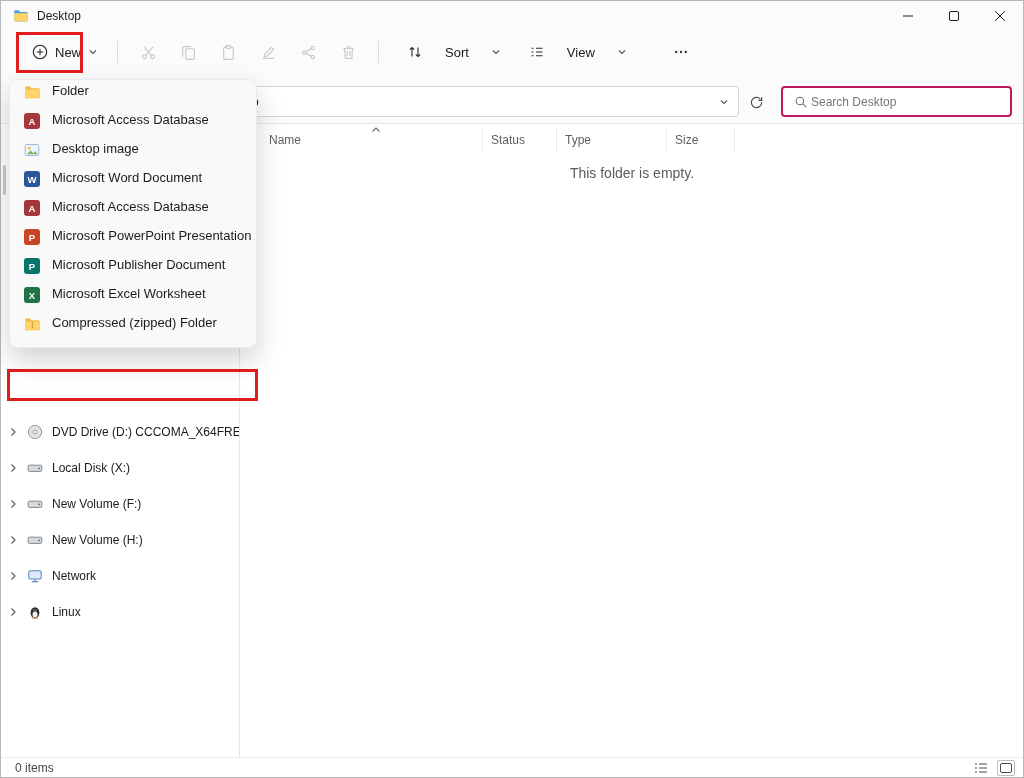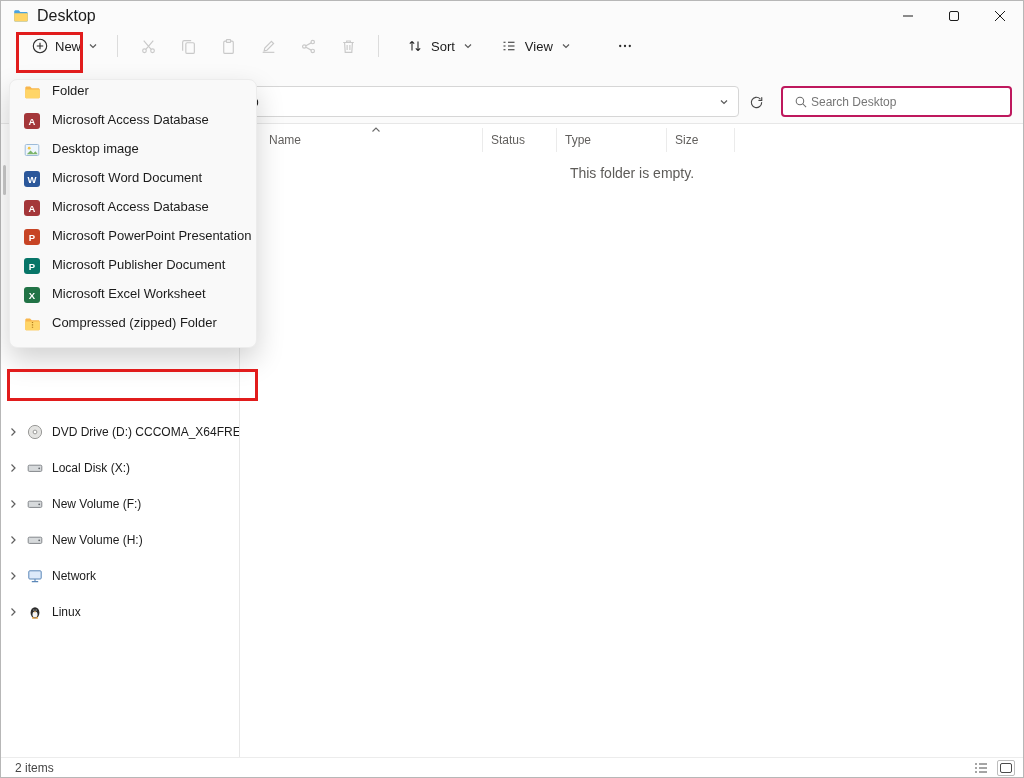--- a/index.html
+++ b/index.html
@@ -4,30 +4,30 @@
 <style>
   *{margin:0;padding:0;box-sizing:border-box}
   html,body{width:1024px;height:778px}
   body{font-family:"Liberation Sans","DejaVu Sans",sans-serif;background:#fff;color:#1b1b1b;position:relative;overflow:hidden}
   svg{display:block}
   .window{position:absolute;inset:0;border:1px solid #b7b7b7;background:#fbfbfb}
 
   
   .titlebar{position:absolute;top:0;left:0;right:0;height:30px;display:flex;align-items:center}
   .app-icon{margin-left:12px}
-  .title{font-size:16px;margin-left:8px}
+  .title{font-size:12px;margin-left:8px}
   .win-controls{margin-left:auto;display:flex;height:100%}
   .win-btn{width:46px;height:100%;display:flex;align-items:center;justify-content:center;cursor:pointer}
 
   
-  .toolbar{position:absolute;top:22px;left:0;right:0;height:46px;display:flex;align-items:center;padding-left:22px}
+  .toolbar{position:absolute;top:28px;left:0;right:0;height:46px;display:flex;align-items:center;padding-left:22px}
   .new-btn{display:flex;align-items:center;gap:7px;background:none;border:none;font:13px "Liberation Sans","DejaVu Sans",sans-serif;color:#1b1b1b;padding:8px 9px;border-radius:4px;cursor:pointer}
   .tb-sep{width:1px;height:22px;background:#dcdcdc;margin:0 10px}
   .tb-icon{width:40px;height:34px;display:flex;align-items:center;justify-content:center;border-radius:4px}
-  .tb-drop{display:flex;align-items:center;gap:8px;background:none;border:none;font:13px "Liberation Sans","DejaVu Sans",sans-serif;color:#1b1b1b;padding:8px 10px;border-radius:4px;margin-left:8px;cursor:pointer}
+  .tb-drop{display:flex;align-items:center;gap:22px;background:none;border:none;font:13px "Liberation Sans","DejaVu Sans",sans-serif;color:#1b1b1b;padding:8px 10px;border-radius:4px;margin-left:8px;cursor:pointer}
   .more-btn{margin-left:24px;cursor:pointer}
 
   
   .address-bar{position:absolute;top:85px;left:18px;width:720px;height:31px;border:1px solid #d6d6d6;border-radius:4px;background:#fff}
   .path-frag{position:absolute;left:232px;top:8px;font-size:12px;color:#1b1b1b}
   .addr-chevron{position:absolute;right:9px;top:10px;cursor:pointer}
   .refresh{position:absolute;top:88px;left:742px;width:26px;height:26px;display:flex;align-items:center;justify-content:center;border-radius:4px;cursor:pointer}
   .search-box{position:absolute;top:85px;left:780px;width:231px;height:31px;border:2px solid #be185d;border-radius:4px;background:#fff;display:flex;align-items:center;padding-left:11px;gap:3px}
   .search-box input{border:none;outline:none;font:12px "Liberation Sans","DejaVu Sans",sans-serif;width:175px;background:transparent;color:#1b1b1b}
   input::placeholder{color:#767676}
@@ -334,21 +334,21 @@
         </div>
         <div class="col c-size">
           <span>Size</span>
         </div>
       </div>
       <div class="empty">This folder is empty.</div>
     </div>
   </div>
 
   <div class="statusbar">
-    <span>2 items</span>
+    <span>0 items</span>
     <div class="sb-right">
       <div class="sb-btn">
         <svg width="14" height="12" viewBox="0 0 14 12" fill="none" stroke="#4a4a4a" stroke-width="1">
             <path d="M1 2h2M5 2h8M1 6h2M5 6h8M1 10h2M5 10h8"></path>
           </svg>
       </div>
       <div class="sb-btn sel">
         <svg width="14" height="12" viewBox="0 0 14 12" fill="none" stroke="#4a4a4a" stroke-width="1">
             <rect x="1.5" y="1.5" width="11" height="9" rx="1.5"></rect>
           </svg>

